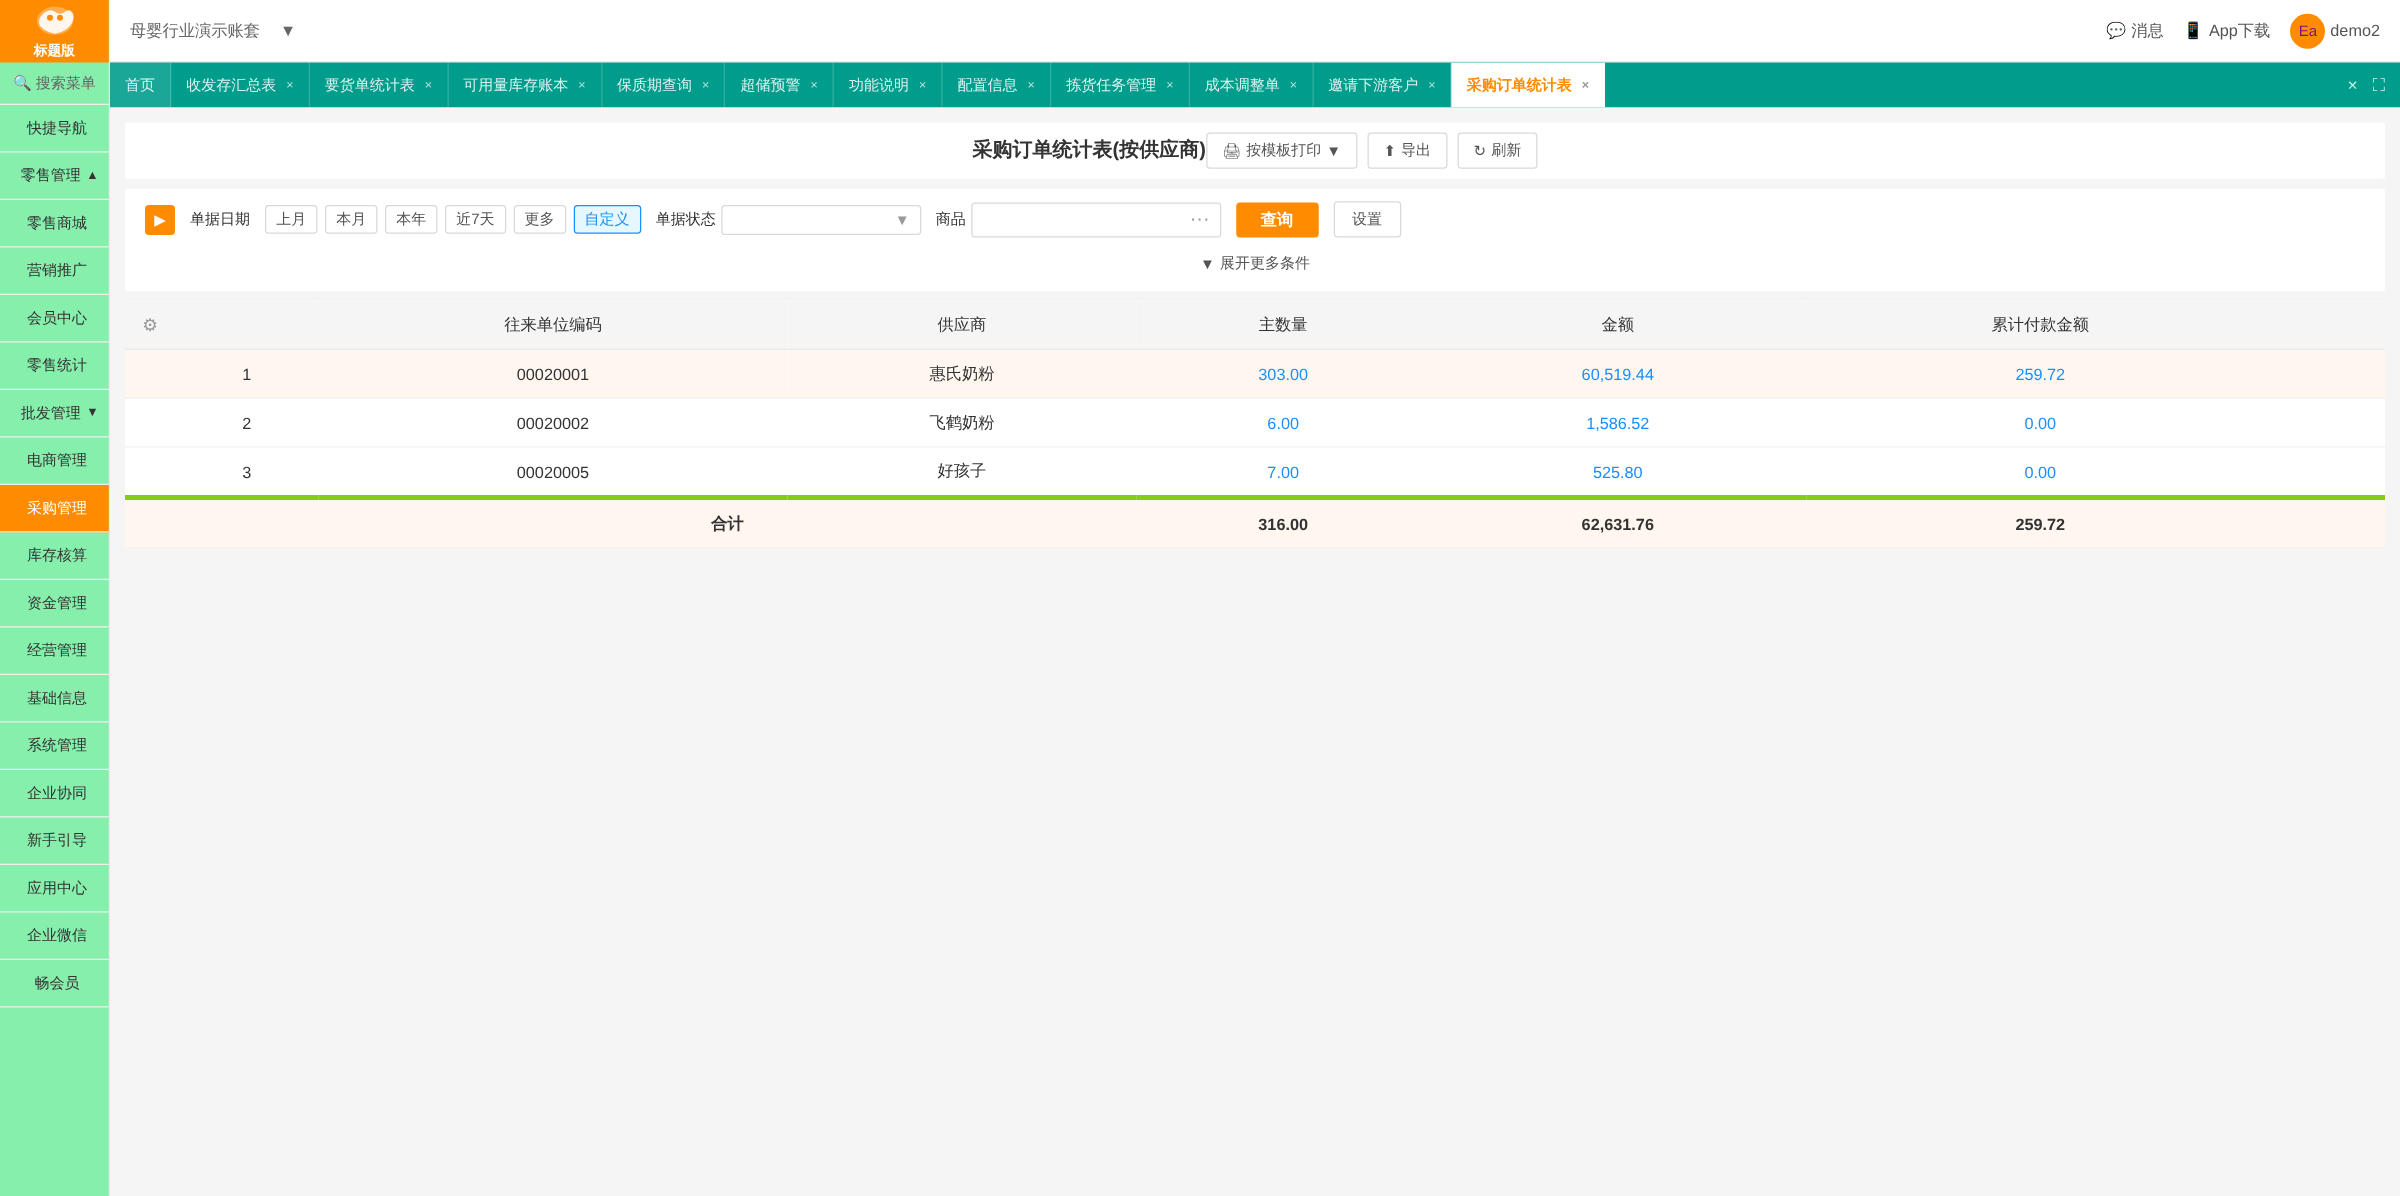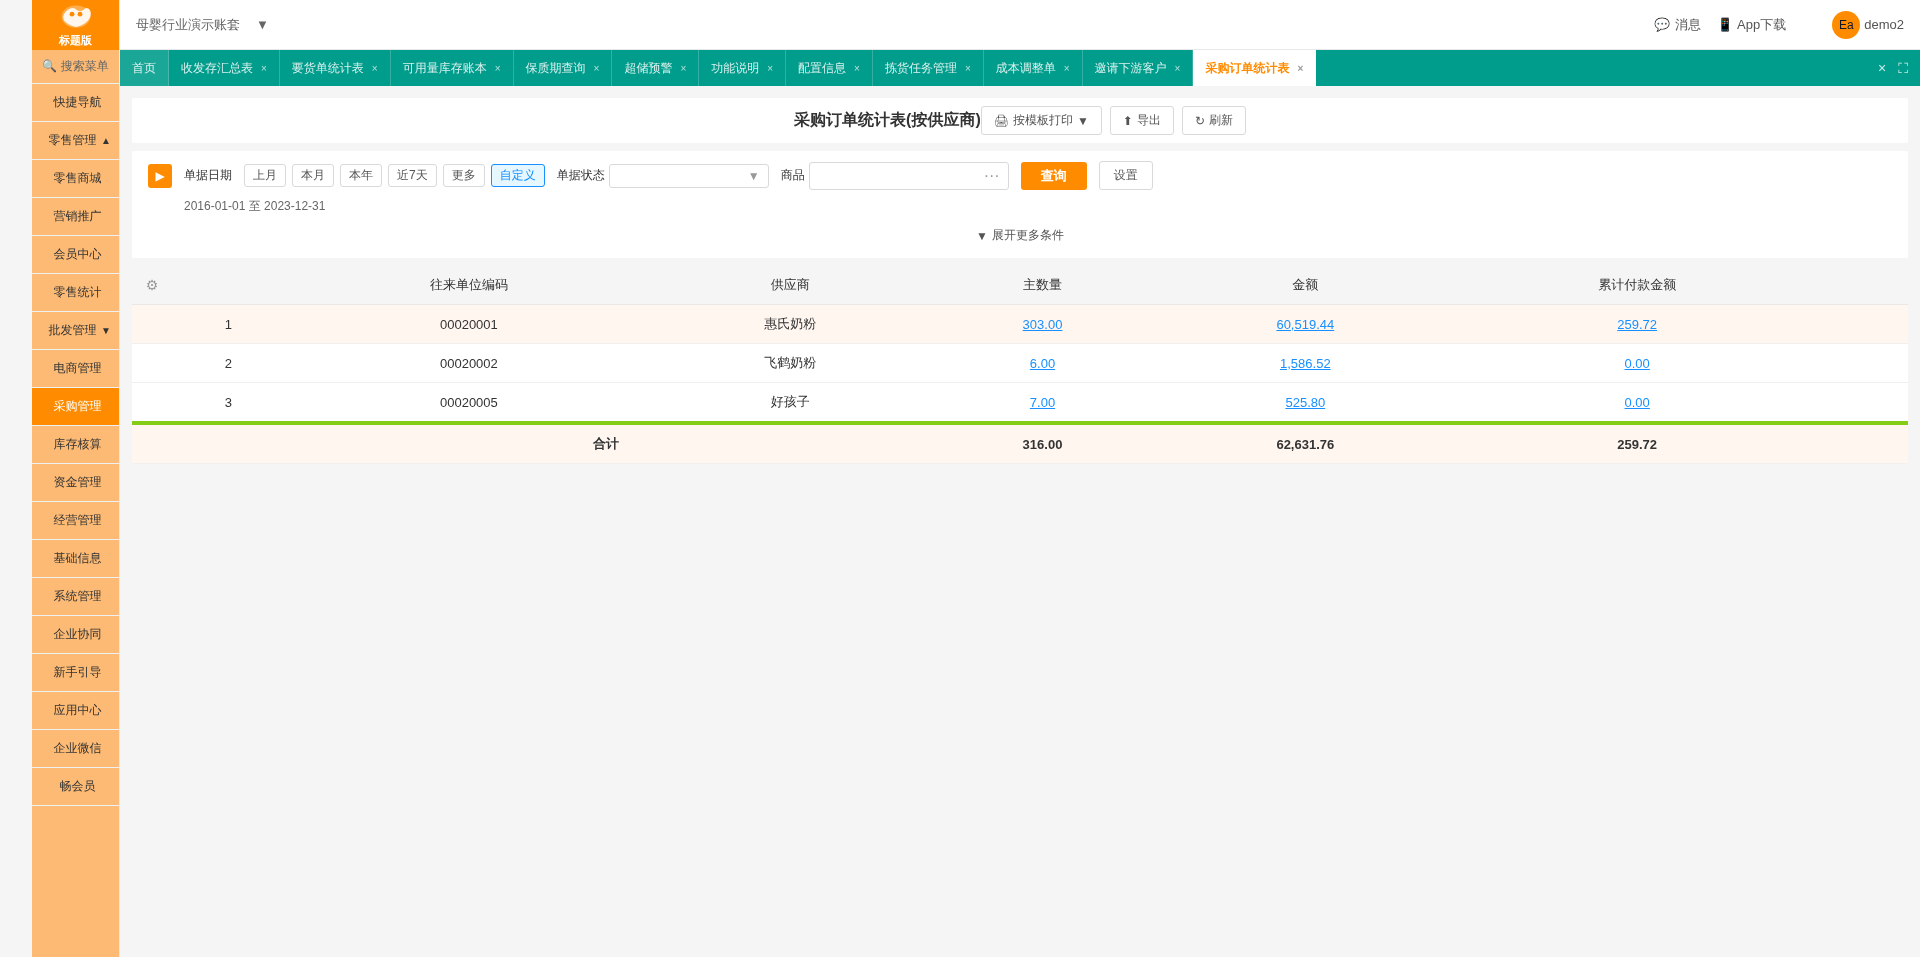--- a/index.html
+++ b/index.html
@@ -1,26 +1,25 @@
 <!DOCTYPE html>
 <html><head>
   <meta charset="utf-8">
   <style>
     * { box-sizing: border-box; margin: 0; padding: 0; }
     body { font-family: 'Microsoft YaHei', Arial, sans-serif; font-size: 13px; background: #f5f5f5; display: flex; height: 957px; overflow: hidden; }
 
     
     .sidebar {
       width: 88px;
-      background: #fdba74;
+      background: #86efac;
       display: flex;
       flex-direction: column;
       border-right: 1px solid #e8e8e8;
       flex-shrink: 0;
-      margin-left: 32px;
     }
     .sidebar-logo {
       height: 50px;
       background: #ff8c00;
       display: flex;
       align-items: center;
       justify-content: center;
       color: white;
       font-size: 11px;
       font-weight: bold;
@@ -92,23 +91,22 @@
       color: #555;
     }
     .top-bar-right .user-avatar {
       width: 28px;
       height: 28px;
       border-radius: 50%;
       background: #ff8c00;
       display: flex;
       align-items: center;
       justify-content: center;
-      color: #0f172a;
-      font-size: 12px;
-      margin-left: 30px;
+      color: #701a75;
+      font-size: 12px;
     }
     .top-bar-right .item {
       display: flex;
       align-items: center;
       gap: 4px;
       cursor: pointer;
     }
 
     
     .tabs-bar {
@@ -383,21 +381,20 @@
     }
     .data-table tbody tr:nth-child(1) {
       background: #fff6f0;
     }
     .data-table tbody tr:nth-child(2),
     .data-table tbody tr:nth-child(3) {
       background: #fff;
     }
     .num-link {
       color: #1890ff;
-      text-decoration: underline;
       cursor: pointer;
     }
     .settings-icon {
       display: inline-flex;
       align-items: center;
       justify-content: center;
       color: #999;
       font-size: 14px;
     }
     .table-footer {
@@ -623,24 +620,20 @@
           <div class="goods-input">
             <span></span>
             <span class="goods-dots">···</span>
           </div>
         </div>
 
         <button class="btn-query">查询</button>
         <button class="btn-settings">设置</button>
       </div>
 
-      <div class="filter-row">
-        <div style="width:24px;flex-shrink:0;"></div>
-        <span class="filter-date-range">2016-01-01 至 2023-12-31</span>
-      </div>
 
       <div class="filter-expand-row">
         <div class="expand-more-btn">
           <span>▼</span>
           <span>展开更多条件</span>
         </div>
       </div>
     </div>
 
     <div class="table-container">

